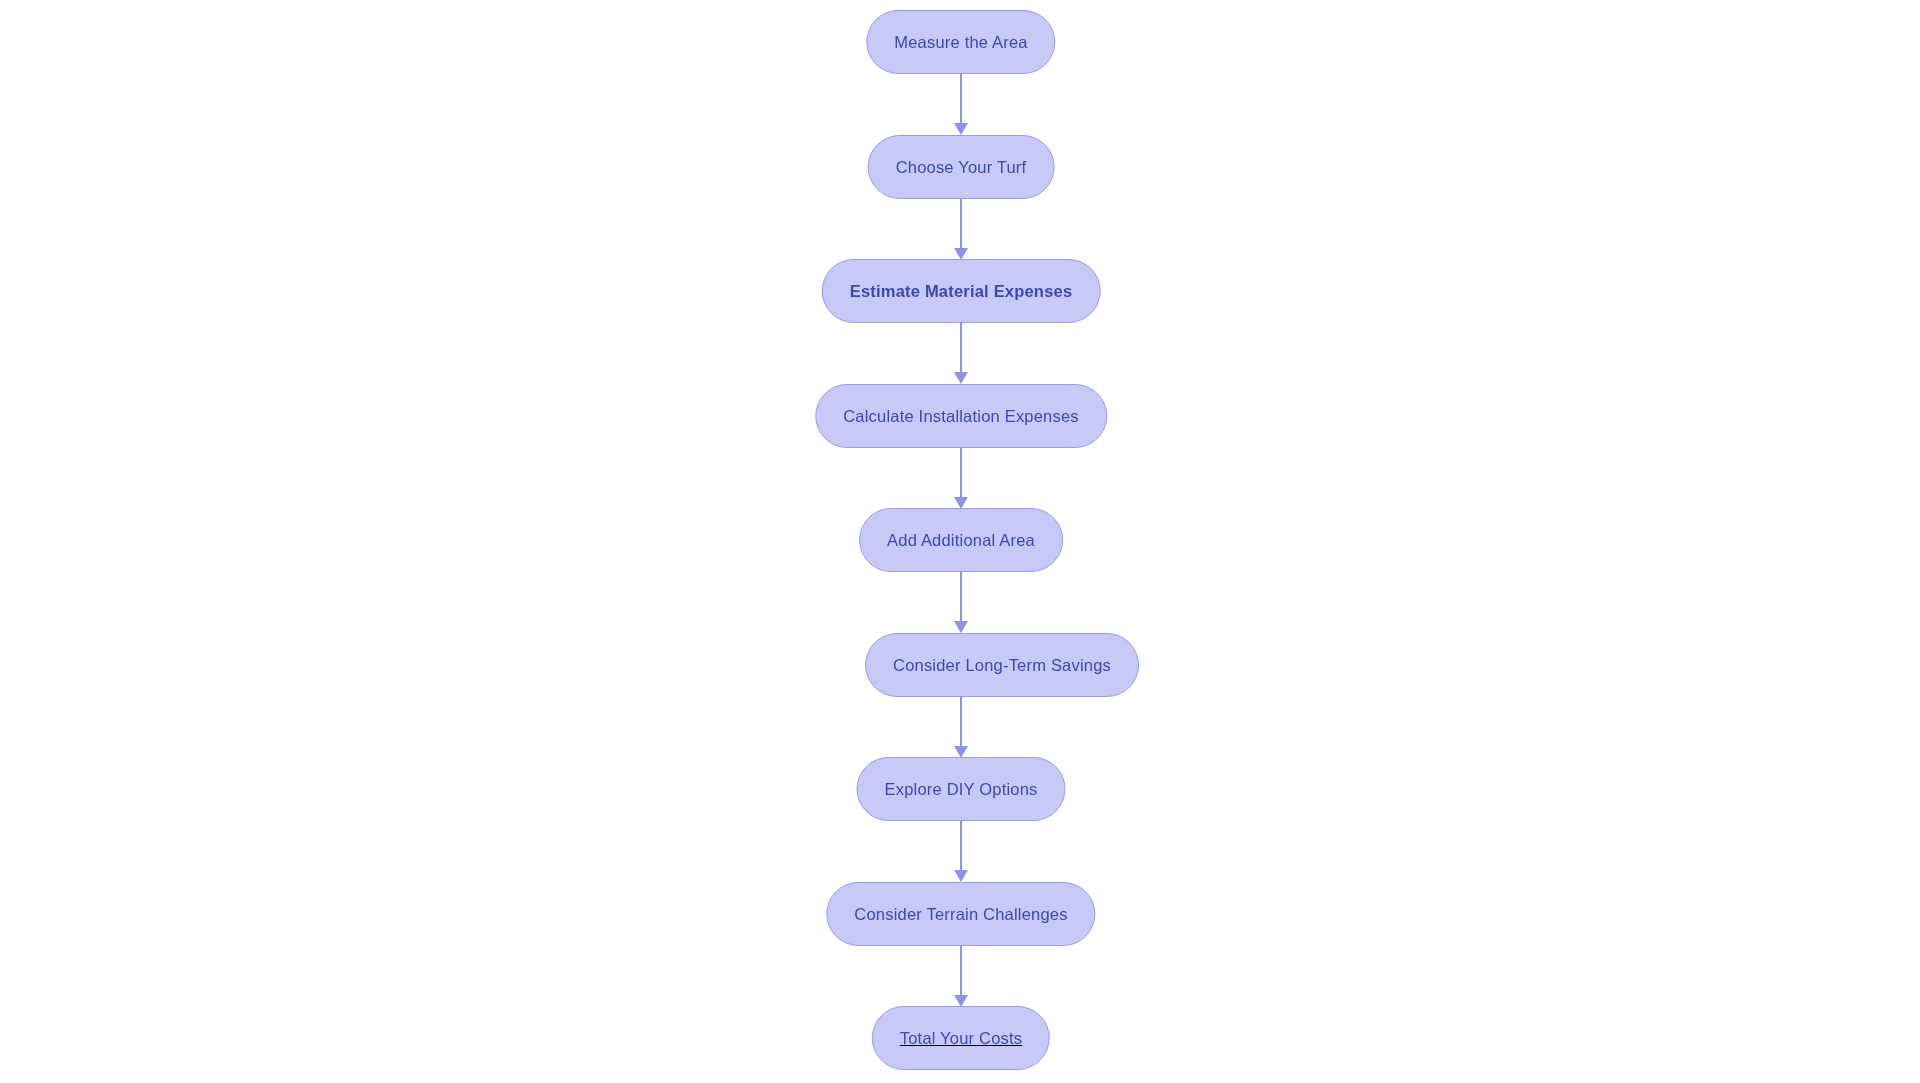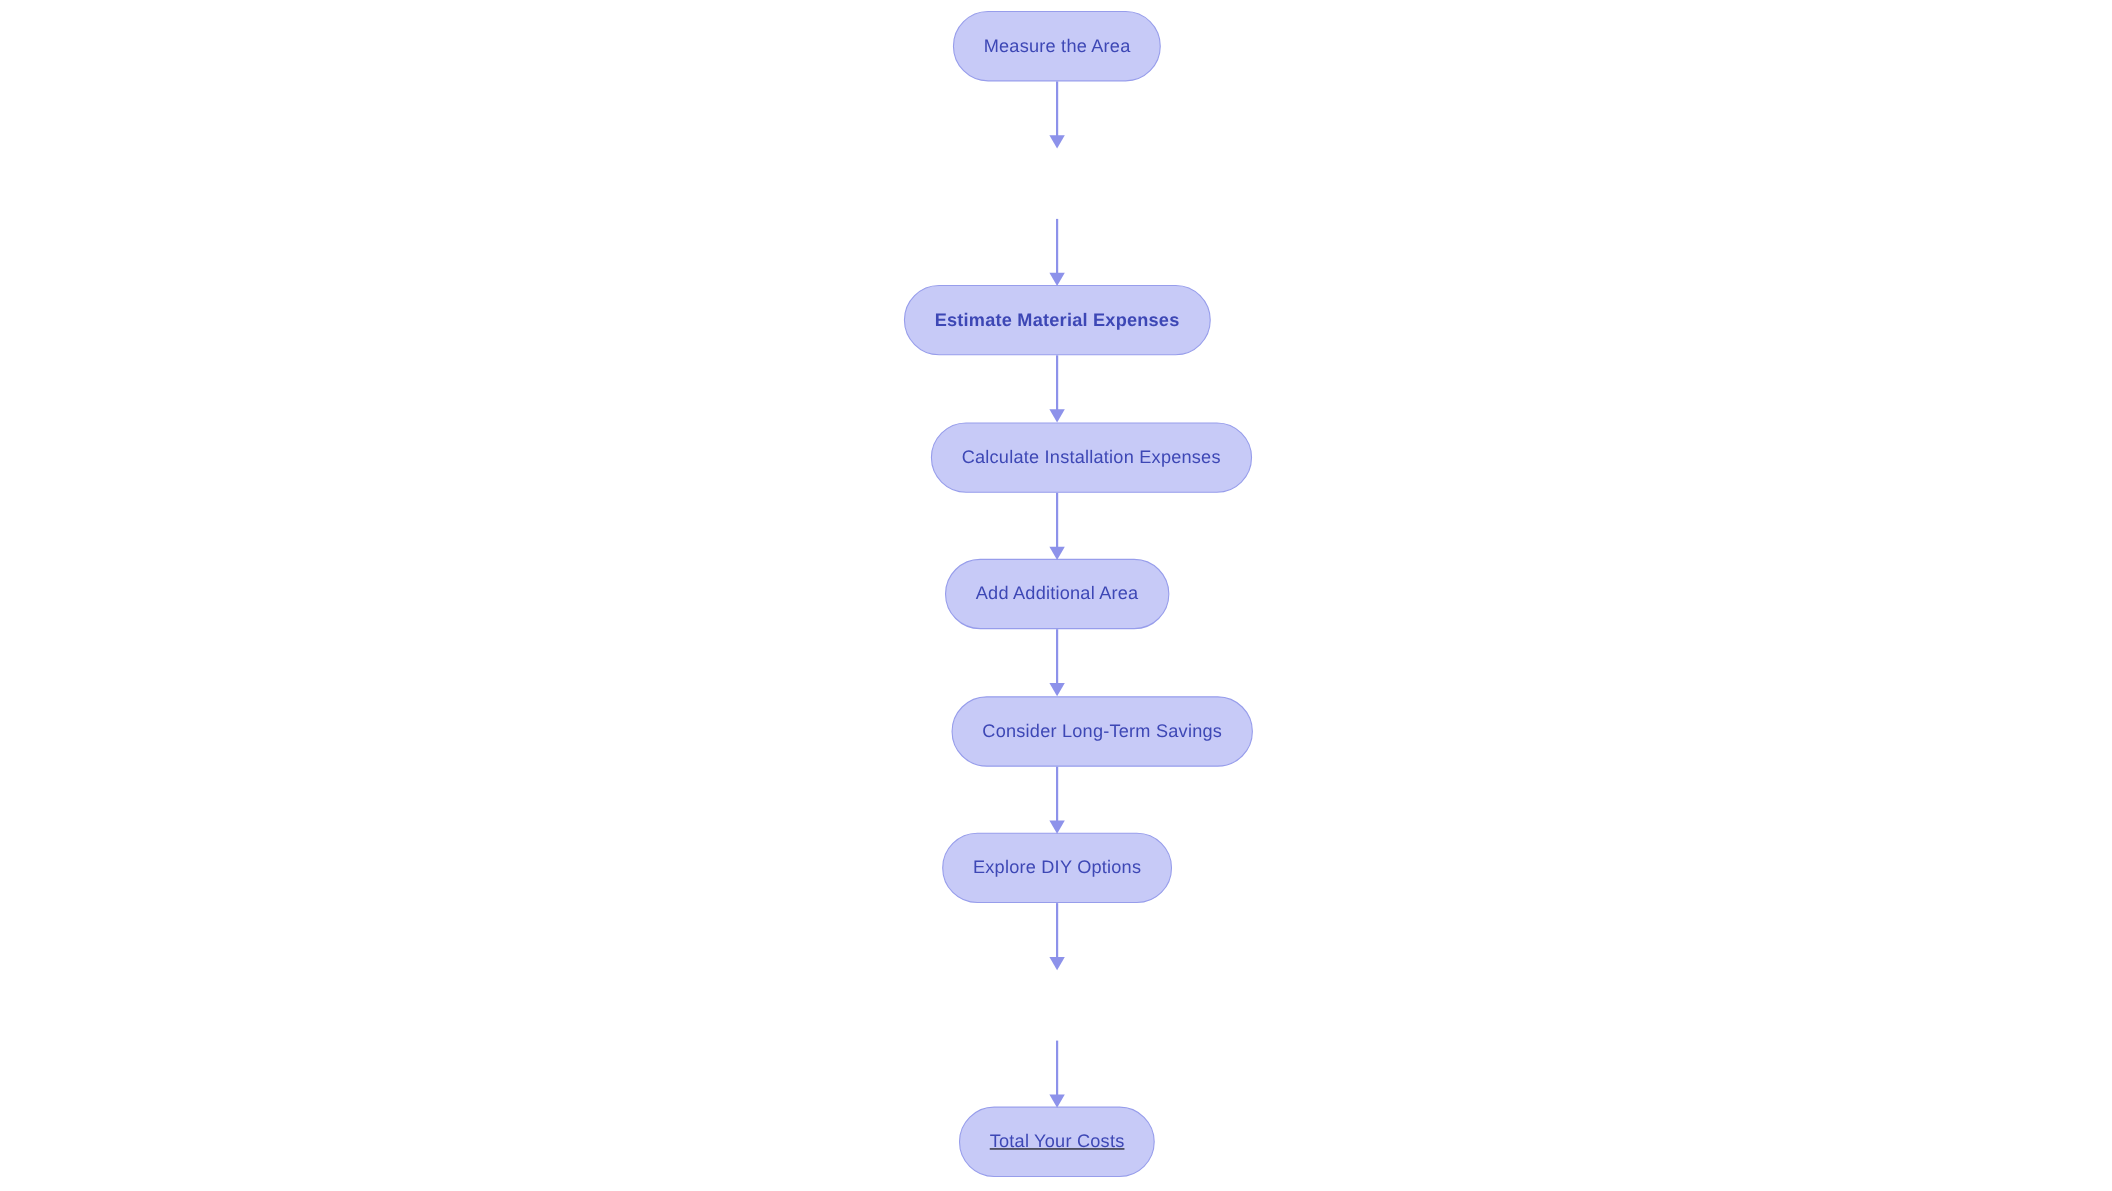--- a/index.html
+++ b/index.html
@@ -62,34 +62,40 @@
     border-top: 12px solid var(--arrow, #8d92ea);
   }
 </style>
 </head>
 <body>
 
 <div class="canvas">
     <div class="flow-node" style="left: 961px; top: 10px;">
     <span class="label">Measure the Area</span>
   </div>
+    <div class="flow-node" style="left: 961px; top: 135px;">
+    <span class="label">Choose Your Turf</span>
+  </div>
     <div class="flow-node" style="left: 961px; top: 259px; font-weight: bold;">
     <span class="label">Estimate Material Expenses</span>
   </div>
-    <div class="flow-node" style="left: 992px; top: 384px;">
+    <div class="flow-node" style="left: 961px; top: 384px;">
     <span class="label">Calculate Installation Expenses</span>
   </div>
     <div class="flow-node" style="left: 961px; top: 508px;">
     <span class="label">Add Additional Area</span>
   </div>
     <div class="flow-node" style="left: 1002px; top: 633px;">
     <span class="label">Consider Long-Term Savings</span>
   </div>
     <div class="flow-node" style="left: 961px; top: 757px;">
     <span class="label">Explore DIY Options</span>
+  </div>
+    <div class="flow-node" style="left: 961px; top: 882px;">
+    <span class="label">Consider Terrain Challenges</span>
   </div>
     <div class="flow-node" style="left: 961px; top: 1006px; text-decoration: underline;">
     <span class="label">Total Your Costs</span>
   </div>
     <div class="flow-arrow" style="left: 961px; top: 74px; height: 61px;">
     <div class="arrow-line"></div>
     <div class="arrow-head"></div>
   </div>
     <div class="flow-arrow" style="left: 961px; top: 199px; height: 61px;">
     <div class="arrow-line"></div>

